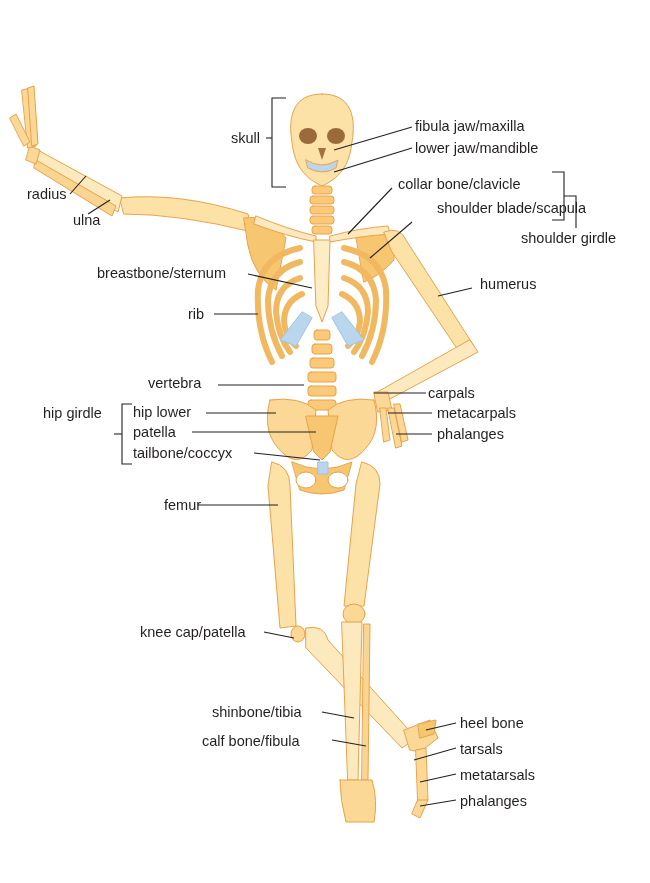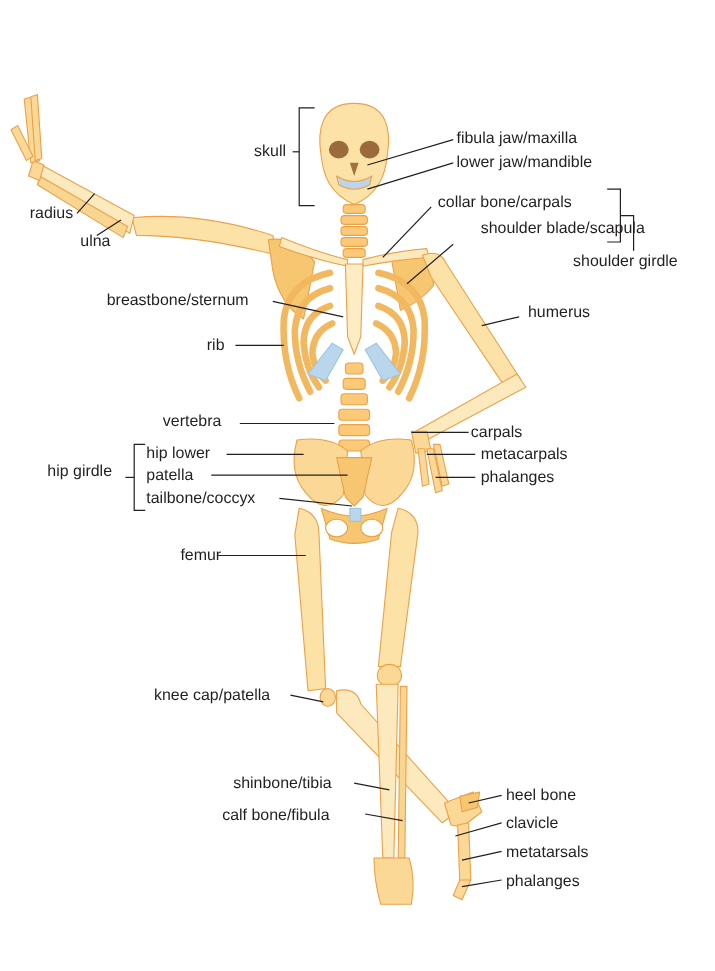--- a/index.html
+++ b/index.html
@@ -165,37 +165,37 @@
       <path d="M456 723 L426 730"></path>
       <path d="M456 748 L414 760"></path>
       <path d="M456 774 L420 782"></path>
       <path d="M456 800 L420 806"></path>
     </g>
   </svg>
 
   <span class="lbl" style="left:231px;top:131px;">skull</span>
   <span class="lbl" style="left:415px;top:119px;">fibula jaw/maxilla</span>
   <span class="lbl" style="left:415px;top:141px;">lower jaw/mandible</span>
-  <span class="lbl" style="left:398px;top:177px;">collar bone/carpals</span>
+  <span class="lbl" style="left:398px;top:177px;">collar bone/clavicle</span>
   <span class="lbl" style="left:399px;top:201px;margin-left:38px;">shoulder blade/scapula</span>
   <span class="lbl" style="left:521px;top:231px;">shoulder girdle</span>
   <span class="lbl" style="left:27px;top:187px;">radius</span>
   <span class="lbl" style="left:73px;top:213px;">ulna</span>
   <span class="lbl" style="left:97px;top:266px;">breastbone/sternum</span>
   <span class="lbl" style="left:480px;top:277px;">humerus</span>
   <span class="lbl" style="left:188px;top:307px;">rib</span>
   <span class="lbl" style="left:148px;top:376px;">vertebra</span>
   <span class="lbl" style="left:428px;top:386px;">carpals</span>
   <span class="lbl" style="left:437px;top:406px;">metacarpals</span>
   <span class="lbl" style="left:437px;top:427px;">phalanges</span>
-  <span class="lbl" style="left:43px;top:422px;text-align:right;">hip girdle</span>
+  <span class="lbl" style="left:43px;top:406px;text-align:right;">hip girdle</span>
   <span class="lbl" style="left:133px;top:405px;">hip lower</span>
   <span class="lbl" style="left:133px;top:425px;">patella</span>
   <span class="lbl" style="left:133px;top:446px;">tailbone/coccyx</span>
   <span class="lbl" style="left:164px;top:498px;">femur</span>
   <span class="lbl" style="left:140px;top:625px;">knee cap/patella</span>
   <span class="lbl" style="left:212px;top:705px;">shinbone/tibia</span>
   <span class="lbl" style="left:202px;top:734px;">calf bone/fibula</span>
   <span class="lbl" style="left:460px;top:716px;">heel bone</span>
-  <span class="lbl" style="left:460px;top:742px;">clavicle</span>
+  <span class="lbl" style="left:460px;top:742px;">tarsals</span>
   <span class="lbl" style="left:460px;top:768px;">metatarsals</span>
   <span class="lbl" style="left:460px;top:794px;">phalanges</span>
 </div>
 
 </body></html>

